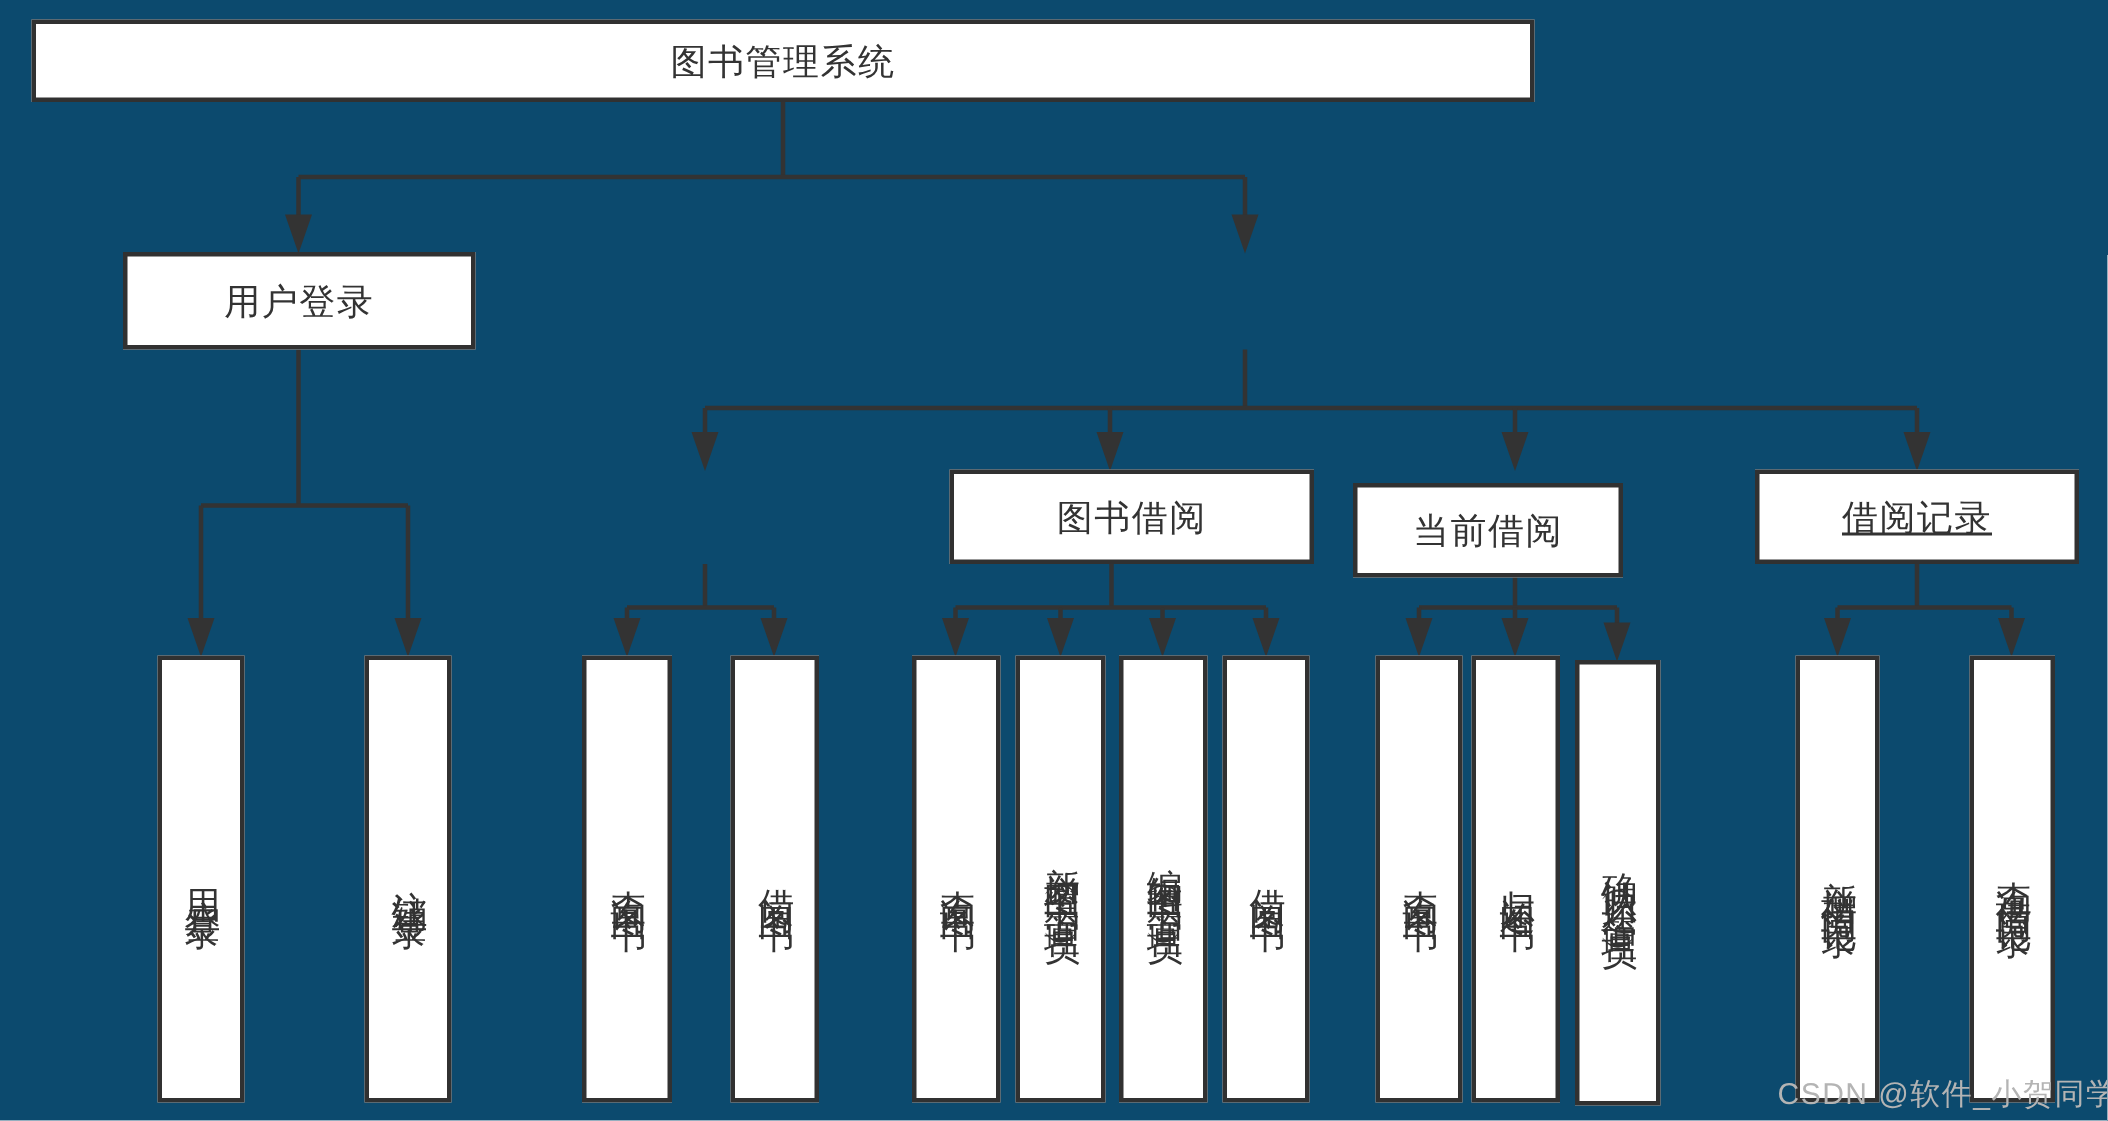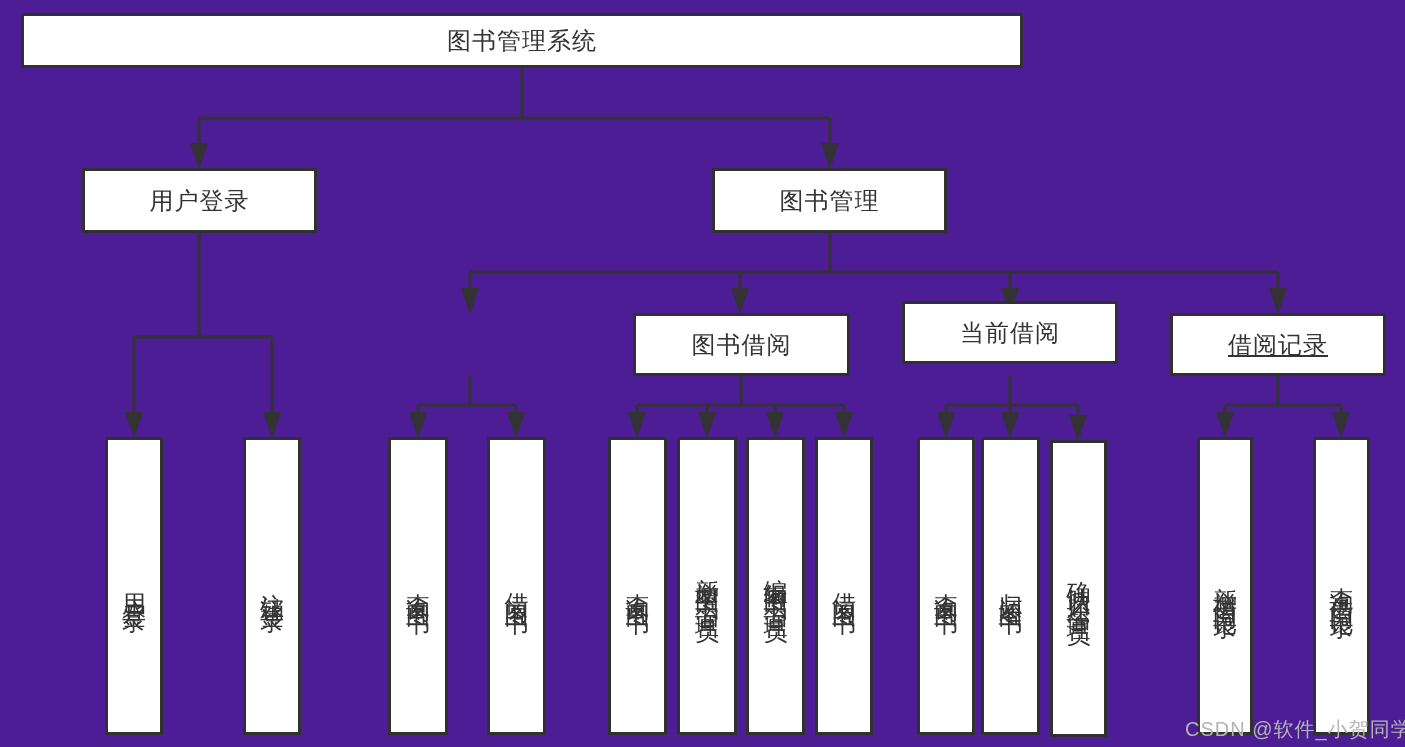--- a/index.html
+++ b/index.html
@@ -1,21 +1,21 @@
 <!DOCTYPE html>
 <html><head>
 <meta charset="utf-8">
 <style>
   html, body { margin: 0; padding: 0; background: #ffffff; }
   body { font-family: "Liberation Sans", sans-serif; }
   .canvas {
     position: relative;
     width: 1405px;
     height: 747px;
-    background: #4c1d95;
+    background: #0c4a6e;
     overflow: hidden;
   }
   .connectors {
     position: absolute;
     left: 0; top: 0;
     width: 1405px; height: 747px;
     z-index: 1;
   }
   .node {
     position: absolute;
@@ -126,28 +126,25 @@
     </g>
   </svg>
 
   <div class="node" style="left:21px; top:13px; width:1002px; height:55px;">
     <span>图书管理系统</span>
   </div>
 
   <div class="node" style="left:82px; top:168px; width:235px; height:65px;">
     <span>用户登录</span>
   </div>
-  <div class="node" style="left:712px; top:168px; width:235px; height:65px;">
-    <span>图书管理</span>
-  </div>
 
-  <div class="node" style="left:633px; top:313px; width:217px; height:63px;">
+  <div class="node" style="left:633px; top:313px; width:243px; height:63px;">
     <span>图书借阅</span>
   </div>
-  <div class="node" style="left:902px; top:301px; width:216px; height:63px;">
+  <div class="node" style="left:902px; top:322px; width:180px; height:63px;">
     <span>当前借阅</span>
   </div>
   <div class="node" style="left:1170px; top:313px; width:216px; height:63px;text-decoration:underline;">
     <span>借阅记录</span>
   </div>
 
   <div class="node" style="left:105px; top:437px; width:58px; height:298px;">
     <span class="vtext">用户登录</span>
   </div>
   <div class="node" style="left:243px; top:437px; width:58px; height:298px;">

